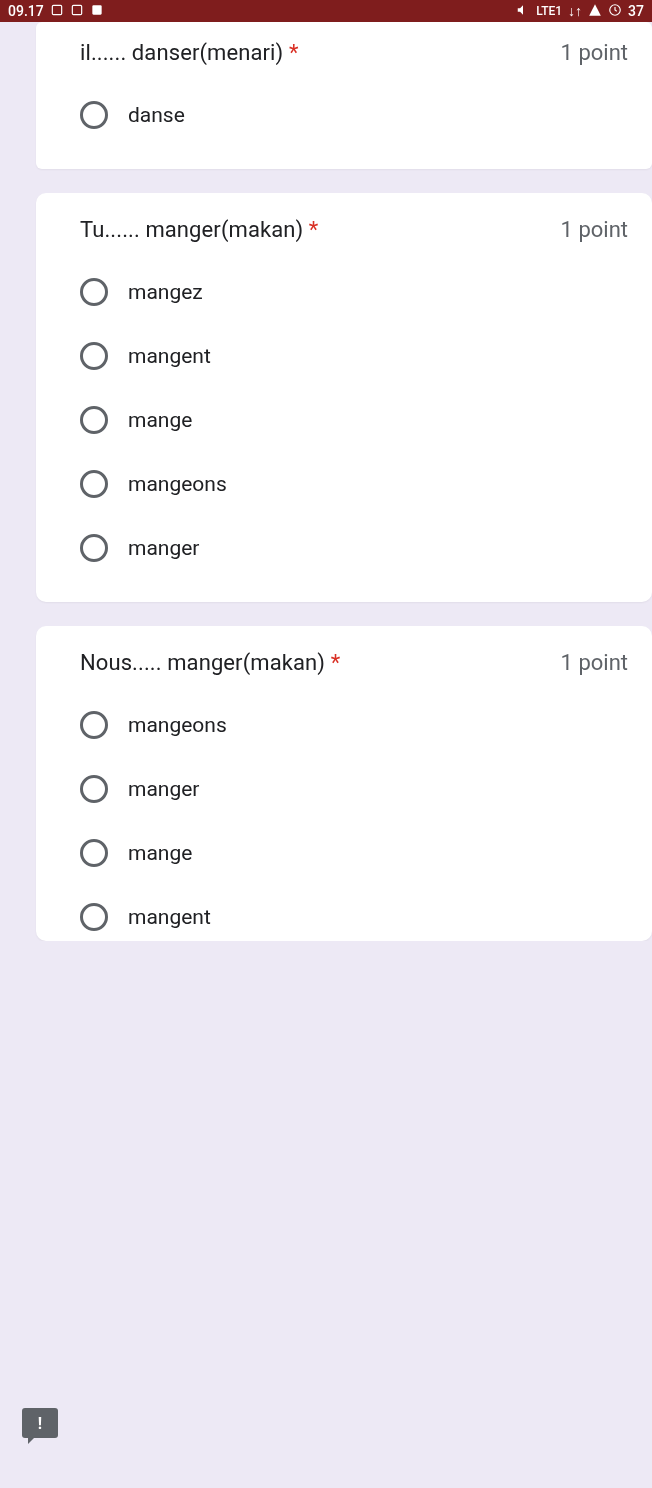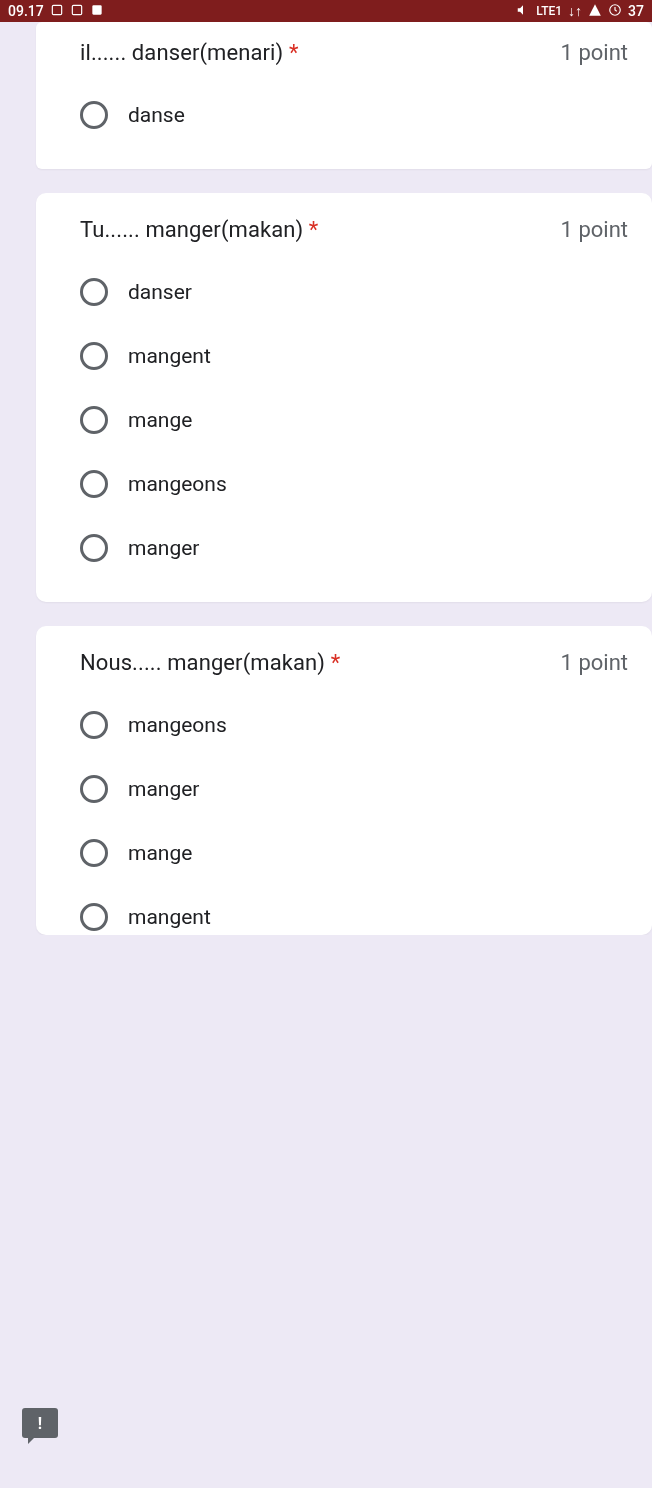--- a/index.html
+++ b/index.html
@@ -190,42 +190,42 @@
     <div class="question-header">
       <div class="question-text">
         <span>Tu...... manger(makan)</span>
         <span class="required-star"> *</span>
       </div>
       <div class="points">1 point</div>
     </div>
     <div class="options">
       <div class="option-row">
         <div class="radio"></div>
-        <span class="option-label">danser</span>
+        <span class="option-label">mangez</span>
       </div>
       <div class="option-row">
         <div class="radio"></div>
         <span class="option-label">mangent</span>
       </div>
       <div class="option-row">
         <div class="radio"></div>
         <span class="option-label">mange</span>
       </div>
       <div class="option-row">
         <div class="radio"></div>
         <span class="option-label">mangeons</span>
       </div>
       <div class="option-row">
         <div class="radio"></div>
         <span class="option-label">manger</span>
       </div>
     </div>
   </div>
 
-  <div class="question-card" style="padding-bottom:4px;margin-bottom:0">
+  <div class="question-card" style="padding-bottom:10px;margin-bottom:0">
     <div class="question-header">
       <div class="question-text">
         <span>Nous..... manger(makan)</span>
         <span class="required-star"> *</span>
       </div>
       <div class="points">1 point</div>
     </div>
     <div class="options">
       <div class="option-row">
         <div class="radio"></div>

